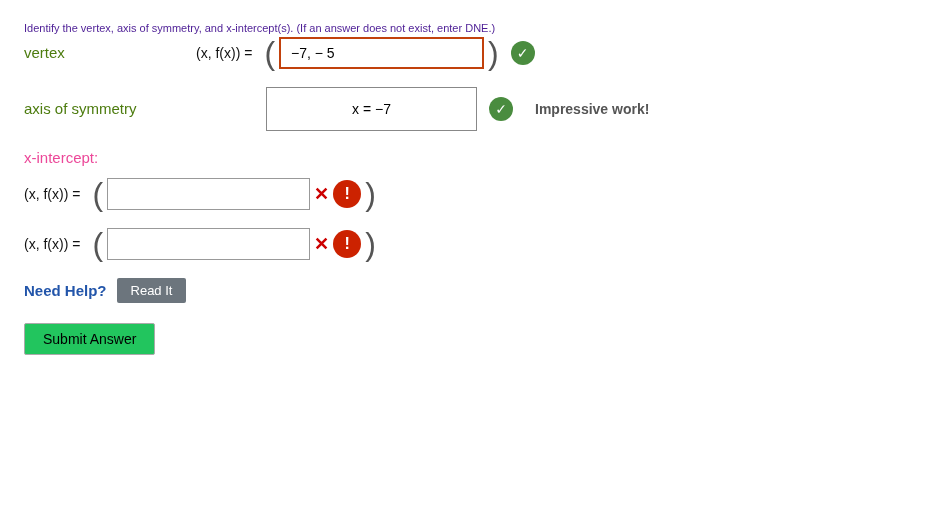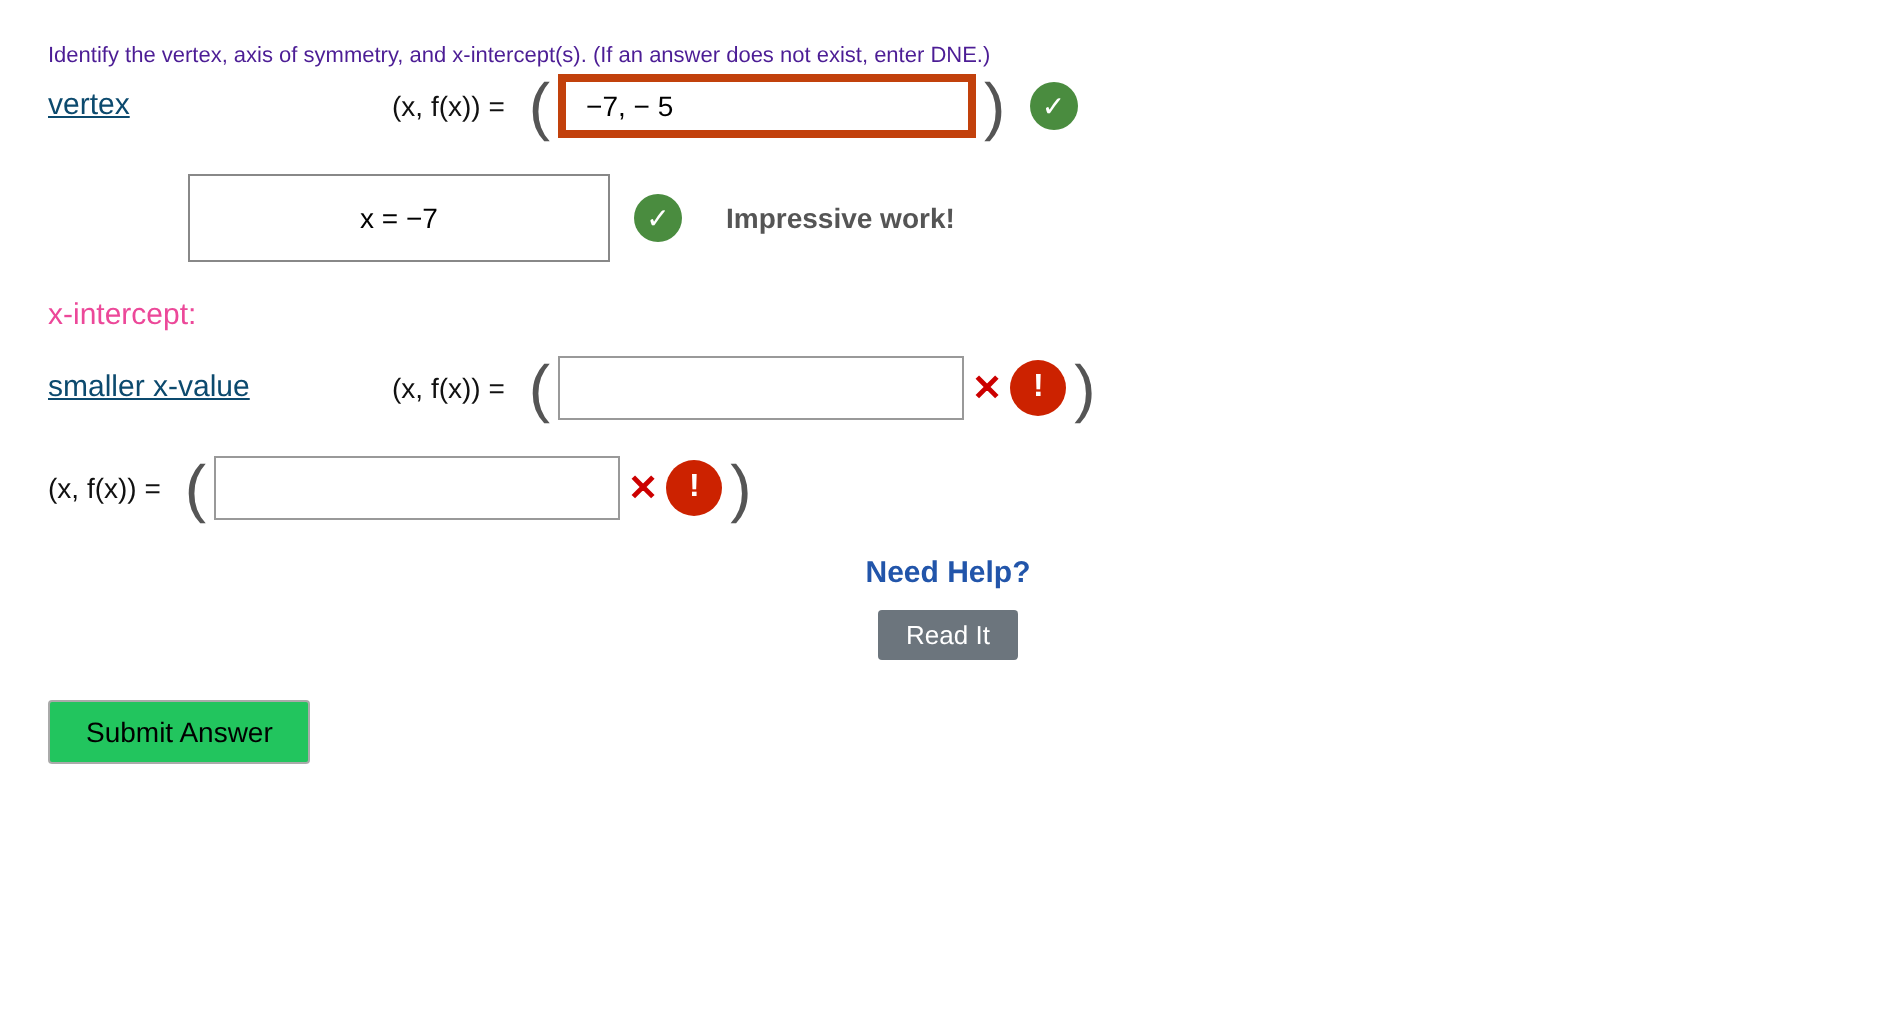--- a/index.html
+++ b/index.html
@@ -22,22 +22,21 @@
     .row {
       display: flex;
       align-items: center;
       margin-bottom: 18px;
       gap: 12px;
     }
 
     .label {
       width: 160px;
       font-size: 15px;
-      color: #0c4a6e;
-      text-decoration: underline;
+      color: #4d7c0f;
     }
 
     .equation-prefix {
       font-size: 14px;
       color: #111;
       white-space: nowrap;
     }
 
     .paren {
       font-size: 32px;
@@ -50,21 +49,21 @@
       border: 1px solid #999;
       background: #fff;
       font-size: 14px;
       padding: 5px 10px;
       min-width: 130px;
       height: 32px;
       outline: none;
     }
 
     .input-box.filled {
-      border: 4px solid #c2410c;
+      border: 2px solid #c2410c;
     }
 
     .check-icon {
       width: 24px;
       height: 24px;
       background: #4a8c3f;
       border-radius: 50%;
       display: flex;
       align-items: center;
       justify-content: center;
@@ -115,21 +114,20 @@
       color: #ec4899;
       margin-bottom: 10px;
     }
 
     .need-help-section {
       display: flex;
       align-items: center;
       gap: 10px;
       margin-top: 10px;
       margin-bottom: 20px;
-      flex-direction: column;
     }
 
     .need-help-text {
       color: #2255aa;
       font-size: 15px;
       font-weight: bold;
     }
 
     .read-it-btn {
       background: #6c757d;
@@ -174,37 +172,37 @@
     <span class="paren">(</span>
     <input class="input-box filled" type="text" value="−7, − 5" style="min-width: 110px;">
     <span class="paren">)</span>
   </div>
   <div class="check-icon">
     <span>✓</span>
   </div>
 </div>
 
 <div class="row">
+  <div class="label">
+    <span>axis of symmetry</span>
+  </div>
   <div style="margin-left: 70px;">
     <input class="axis-input" type="text" value="x = −7" style="">
   </div>
   <div class="check-icon">
     <span>✓</span>
   </div>
   <div class="impressive-text">Impressive work!</div>
 </div>
 
 <div class="xintercept-label" style="margin-bottom:12px;">
   <span>x-intercept:</span>
 </div>
 
 <div class="row">
-  <div class="label">
-    <span>smaller x-value</span>
-  </div>
   <div class="equation-prefix">
     <span>(x, f(x)) =</span>
   </div>
   <div class="tuple-wrapper">
     <span class="paren">(</span>
     <input class="input-box" type="text" value="" style="min-width: 120px;">
     <span class="x-icon">✕</span>
     <div class="exclamation-circle">
       <span>!</span>
     </div>

